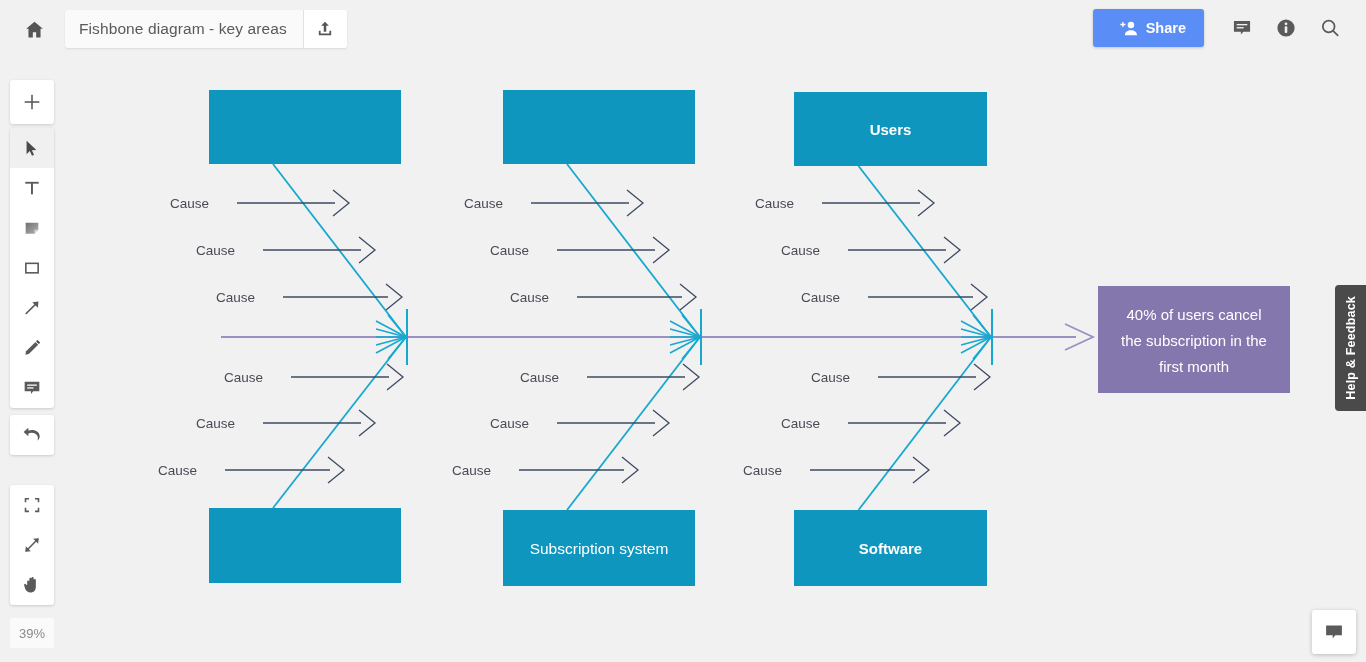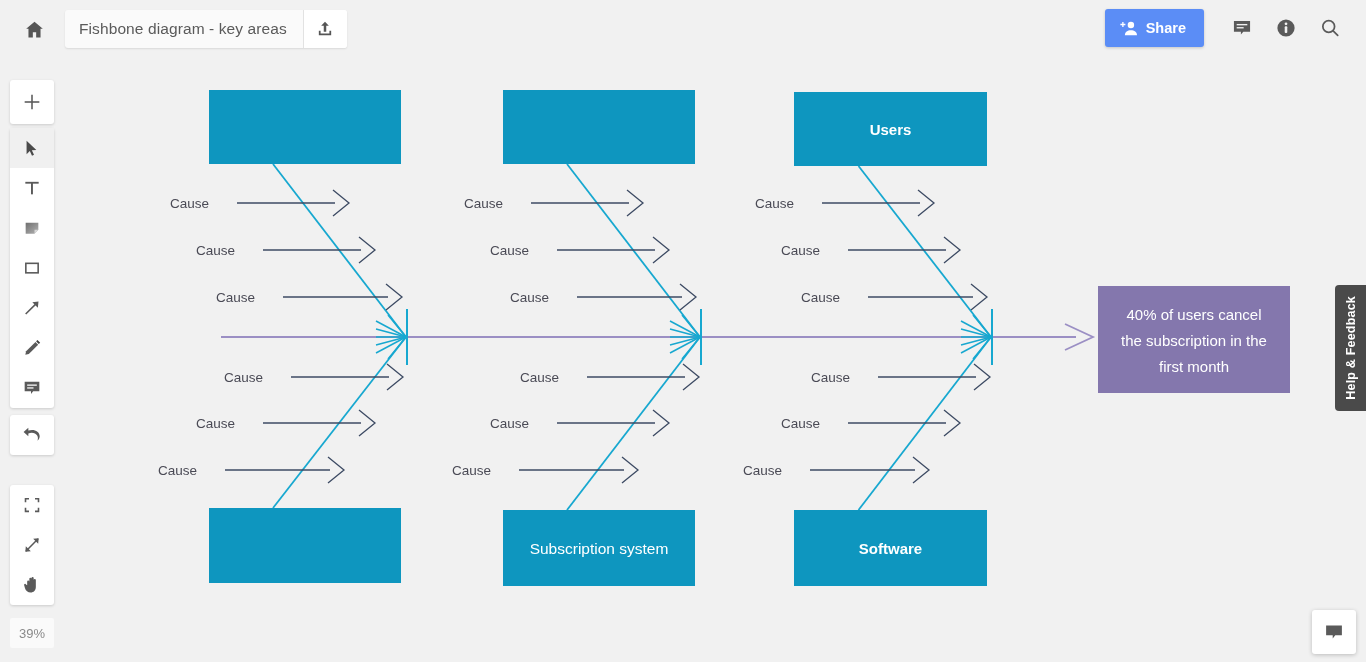--- a/index.html
+++ b/index.html
@@ -55,21 +55,21 @@
     border-radius: 0 3px 3px 0;
     cursor: pointer;
   }
   #topbar-right {
     position: absolute; right: 14px; top: 9px;
     display: flex; align-items: center; gap: 0px;
   }
   #share-button {
     display: flex; align-items: center; gap: 7px;
     height: 38px;
-    padding: 0 18px 0 14px;
+    padding: 0 18px 0 26px;
     background: #5b8df6;
     color: #ffffff;
     border: none; border-radius: 3px;
     font-size: 14.5px; font-weight: bold;
     cursor: pointer;
     box-shadow: 0 1px 3px rgba(0,0,0,.18);
     font-family: "Liberation Sans", sans-serif;
   }
   .tb-icon-btn {
     width: 44px; height: 38px;

